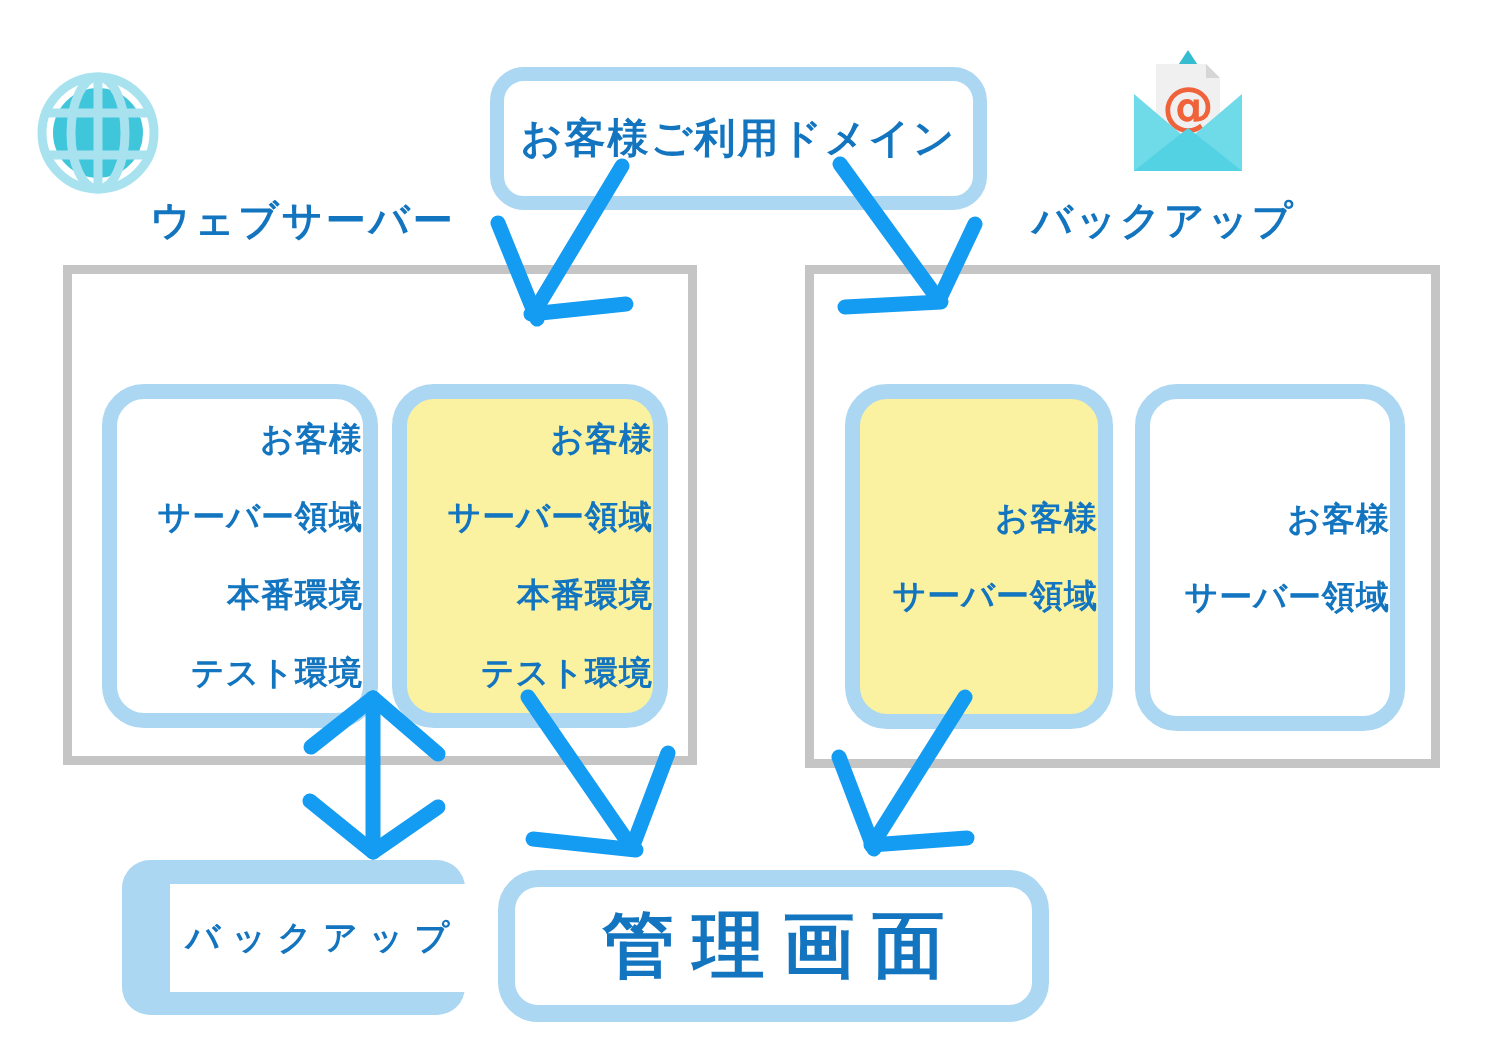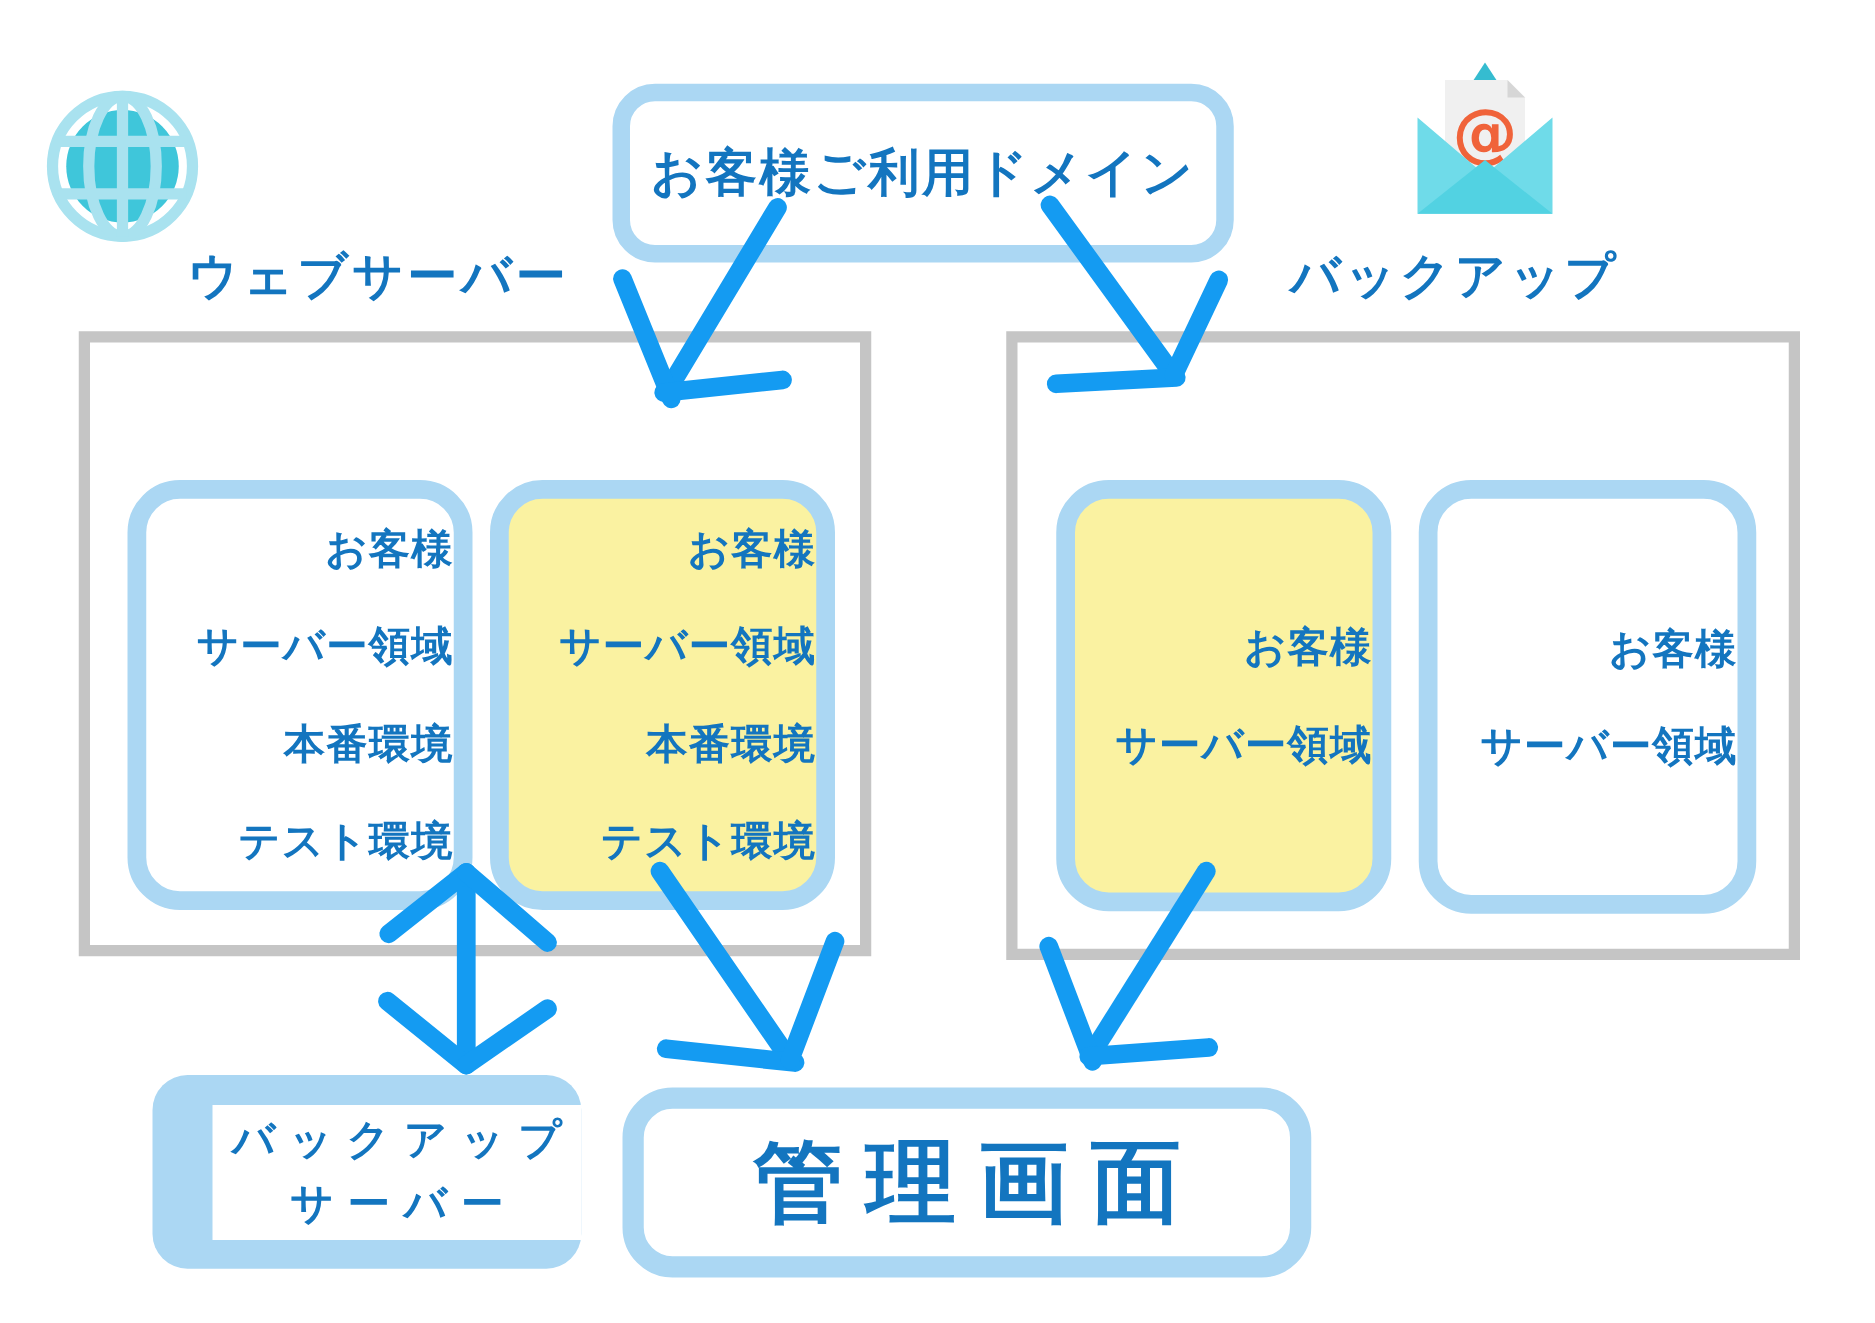--- a/index.html
+++ b/index.html
@@ -125,21 +125,20 @@
   </div>
 
   <div class="abs node" style="left:1135px;top:358px;width:270px;height:347px;">
     <div class="line">お客様</div>
     <div class="line">サーバー領域</div>
   </div>
 
   <div class="abs backup-node" style="left:122px;top:860px;width:343px;height:155px;">
     <div class="backup-inner">
       <div class="line">バックアップ</div>
-      <div class="line">サーバー</div>
     </div>
   </div>
 
   <div class="abs admin-node" style="left:498px;top:870px;width:551px;height:152px;">
     <div class="line">管理画面</div>
   </div>
 
   <svg class="abs arrow-layer" style="left:0;top:0;" width="1500" height="1058" viewBox="0 0 1500 1058">
     <g stroke="#149bf2" stroke-width="15" stroke-linecap="round" fill="none">
 

